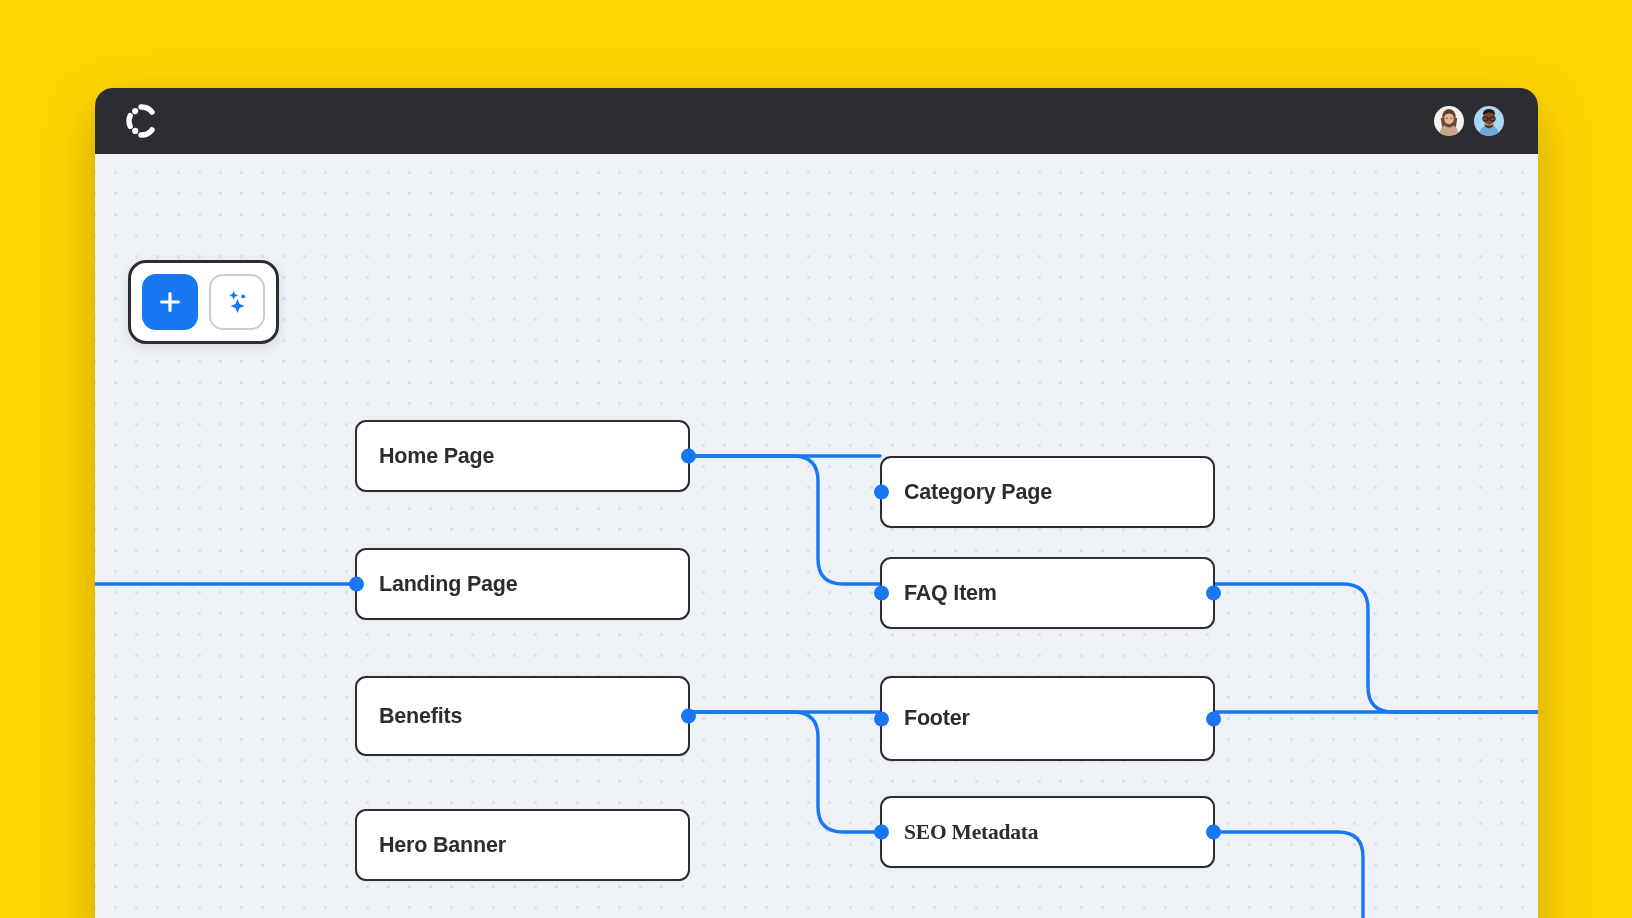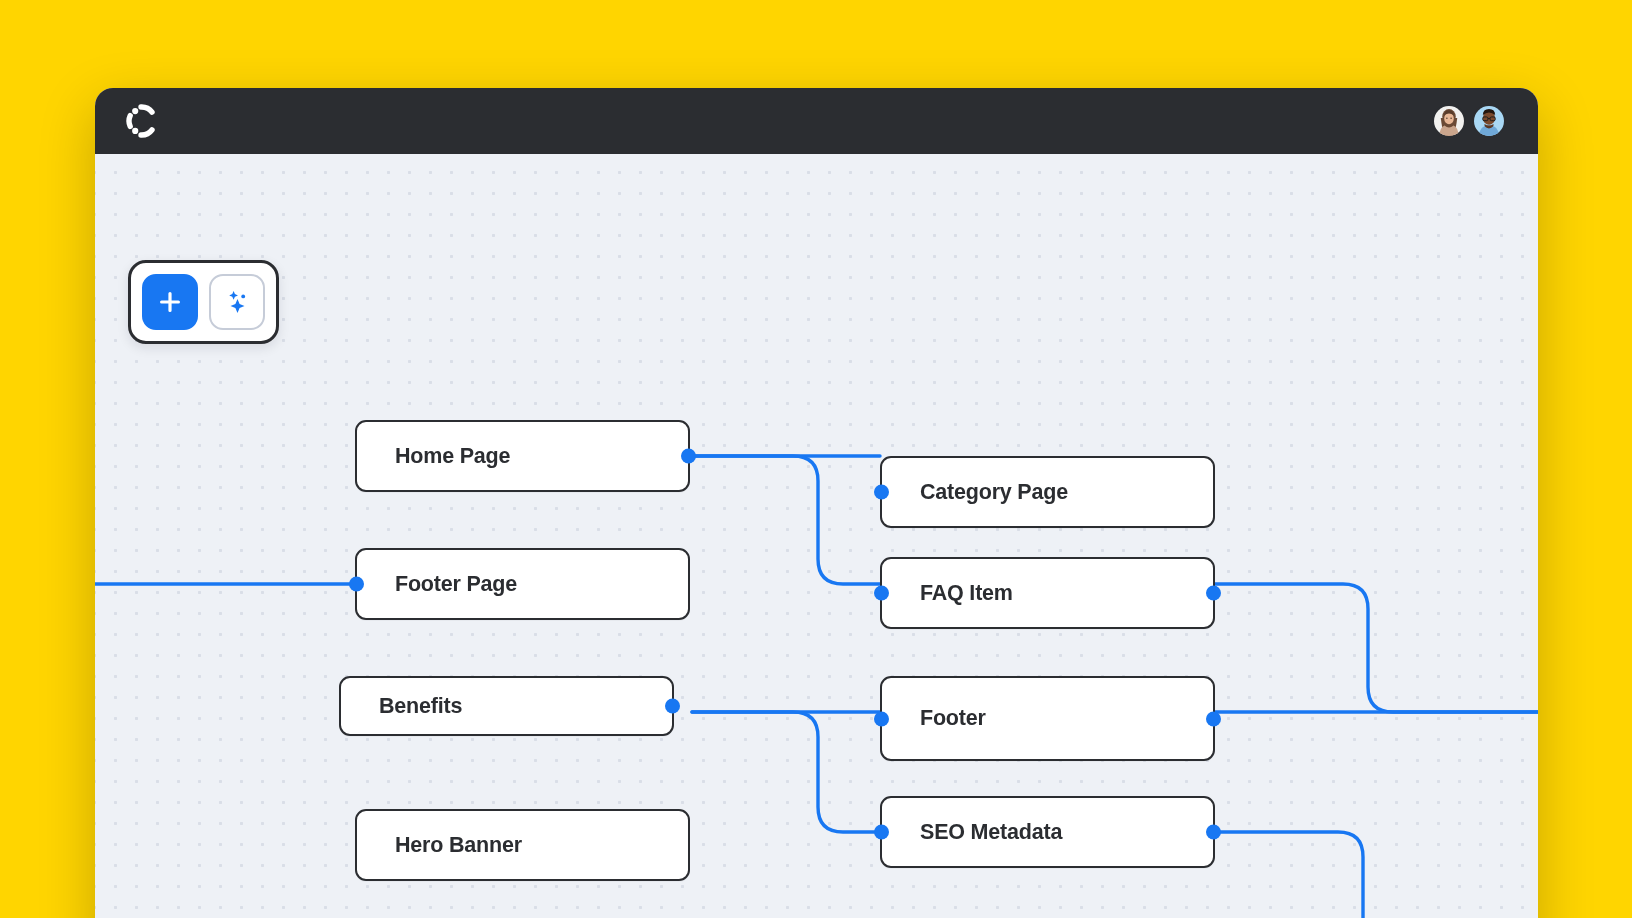--- a/index.html
+++ b/index.html
@@ -91,21 +91,21 @@
   .tool-btn.ghost   { background: #ffffff; border-color: #c6ccd8; }
   .tool-btn svg { display: block; }
 
   
   .node {
     position: absolute;
     background: #ffffff;
     border: 2.6px solid #2b2d31;
     border-radius: 11px;
     display: flex; align-items: center;
-    padding: 0 38px;
+    padding: 0 22px;
     cursor: pointer;
     box-shadow: 0 1px 0 rgba(0,0,0,.03);
   }
   .node-label {
     font-size: 21.5px;
     font-weight: 600;
     color: #2b2d31;
     letter-spacing: -.2px;
     white-space: nowrap;
   }
@@ -186,41 +186,41 @@
     <div id="nodes-layer">
         <div class="node" style="left: 260px; top: 266px; width: 335px; height: 72px;">
           <span class="node-label">Home Page</span>
           <span class="port right"></span>
         </div>
         <div class="node" style="left: 785px; top: 266px; width: 335px; height: 72px; margin-top: 36px;">
           <span class="node-label">Category Page</span>
           <span class="port left"></span>
         </div>
         <div class="node" style="left: 260px; top: 394px; width: 335px; height: 72px;">
-          <span class="node-label">Footer Page</span>
+          <span class="node-label">Landing Page</span>
           <span class="port left"></span>
         </div>
         <div class="node" style="left: 785px; top: 403px; width: 335px; height: 72px;">
           <span class="node-label">FAQ Item</span>
           <span class="port left"></span>
           <span class="port right"></span>
         </div>
-        <div class="node" style="left: 244px; top: 522px; width: 335px; height: 60px;">
+        <div class="node" style="left: 260px; top: 522px; width: 335px; height: 80px;">
           <span class="node-label">Benefits</span>
           <span class="port right"></span>
         </div>
         <div class="node" style="left: 785px; top: 522px; width: 335px; height: 85px;">
           <span class="node-label">Footer</span>
           <span class="port left"></span>
           <span class="port right"></span>
         </div>
         <div class="node" style="left: 260px; top: 642px; width: 335px; height: 72px; margin-top: 13px;">
           <span class="node-label">Hero Banner</span>
         </div>
-        <div class="node" style="left: 785px; top: 642px; width: 335px; height: 72px;">
+        <div class="node" style="left: 785px; top: 642px; width: 335px; height: 72px; font-family: Liberation Serif, serif;">
           <span class="node-label">SEO Metadata</span>
           <span class="port left"></span>
           <span class="port right"></span>
         </div>
       </div>
 
     <div id="toolbar">
 
       <button class="tool-btn primary">
         <svg width="26" height="26" viewBox="0 0 26 26">

